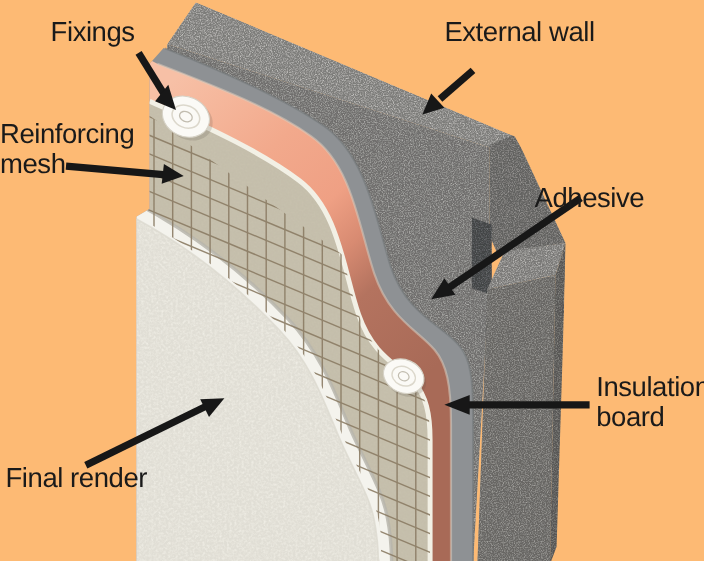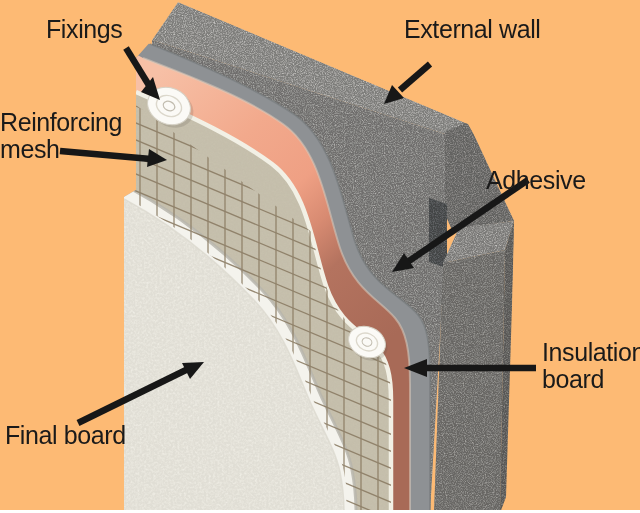--- a/index.html
+++ b/index.html
@@ -275,14 +275,14 @@
     <div>mesh</div>
   </div>
 
   <div class="label lbl-adhesive">Adhesive</div>
 
   <div class="label lbl-insulation">
     <div>Insulation</div>
     <div>board</div>
   </div>
 
-  <div class="label lbl-render">Final board</div>
+  <div class="label lbl-render">Final render</div>
 </div>
 
 </body></html>

